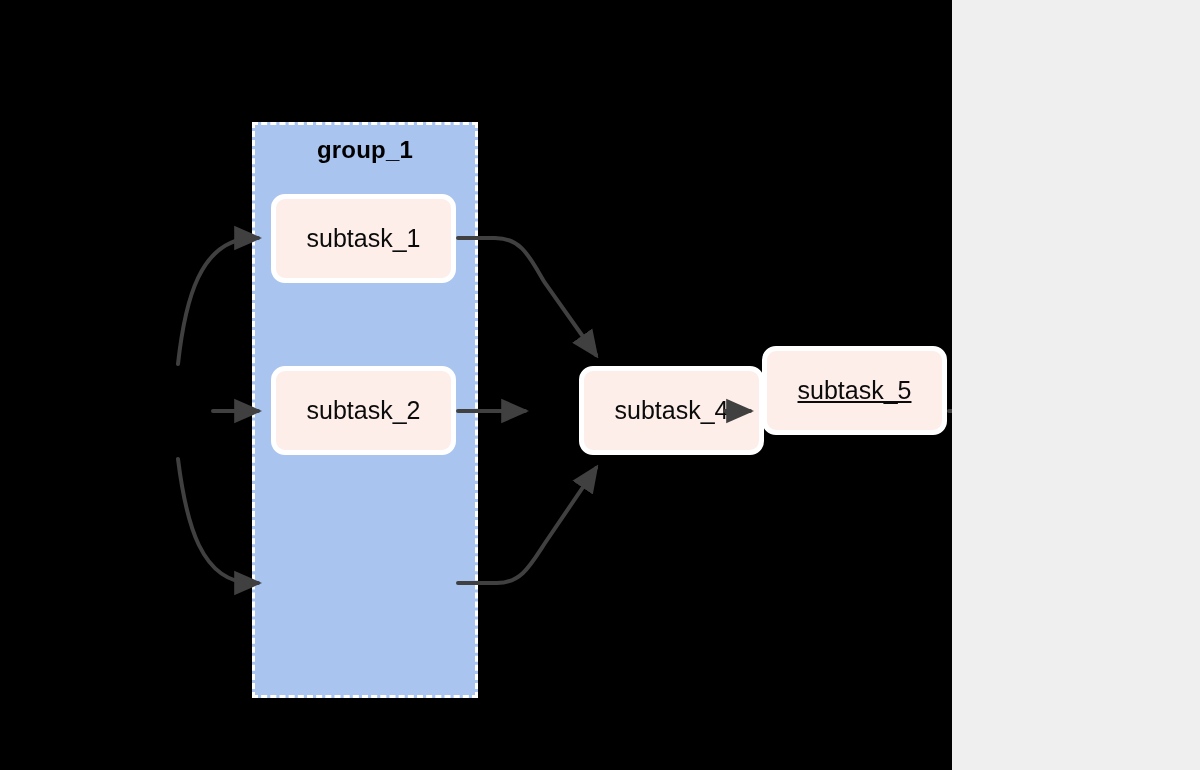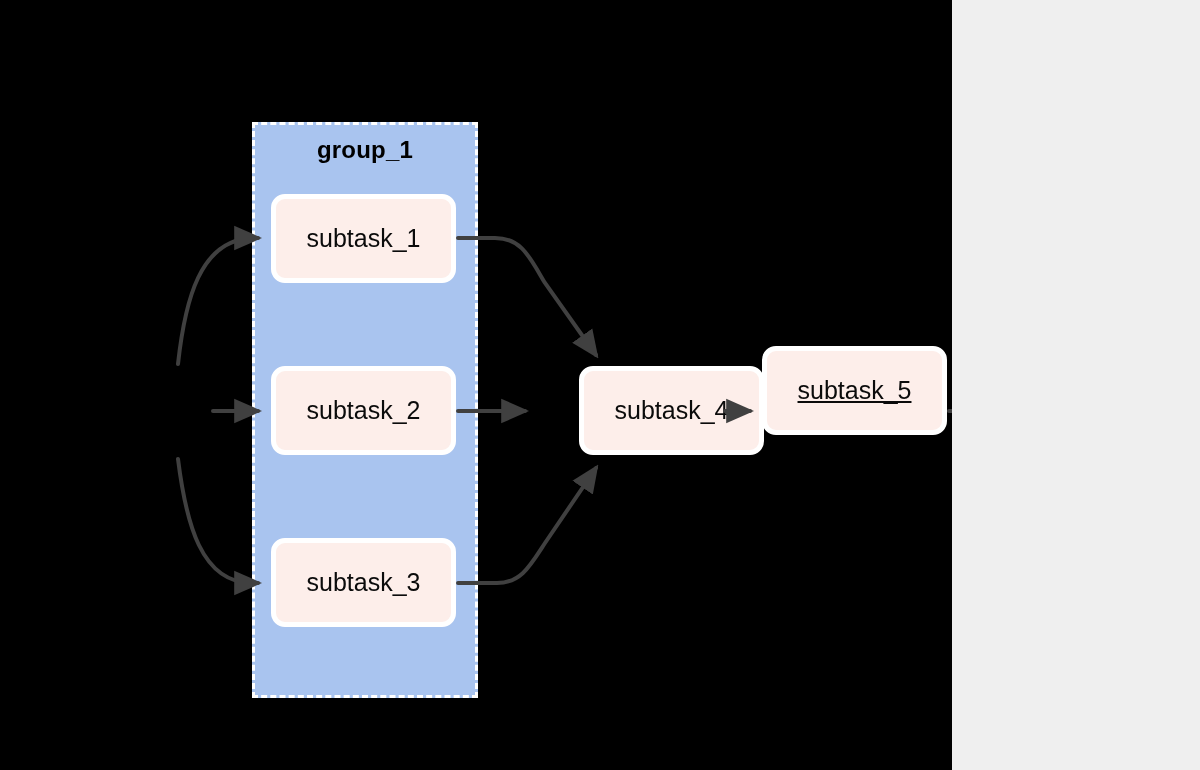--- a/index.html
+++ b/index.html
@@ -94,23 +94,20 @@
 
 
   <div class="node" style="left:271px; top:194px; width:185px; height:89px;">
     <span>subtask_1</span>
   </div>
 
   <div class="node" style="left:271px; top:366px; width:185px; height:89px;">
     <span>subtask_2</span>
   </div>
 
-  <div class="node" style="left:271px; top:538px; width:185px; height:89px;">
-    <span>subtask_3</span>
-  </div>
 
   <div class="node" style="left:538px; top:366px; width:185px; height:89px;margin-left:41px;">
     <span>subtask_4</span>
   </div>
 
   <div class="node" style="left:762px; top:346px; width:185px; height:89px;text-decoration:underline;">
     <span>subtask_5</span>
   </div>
 
 

